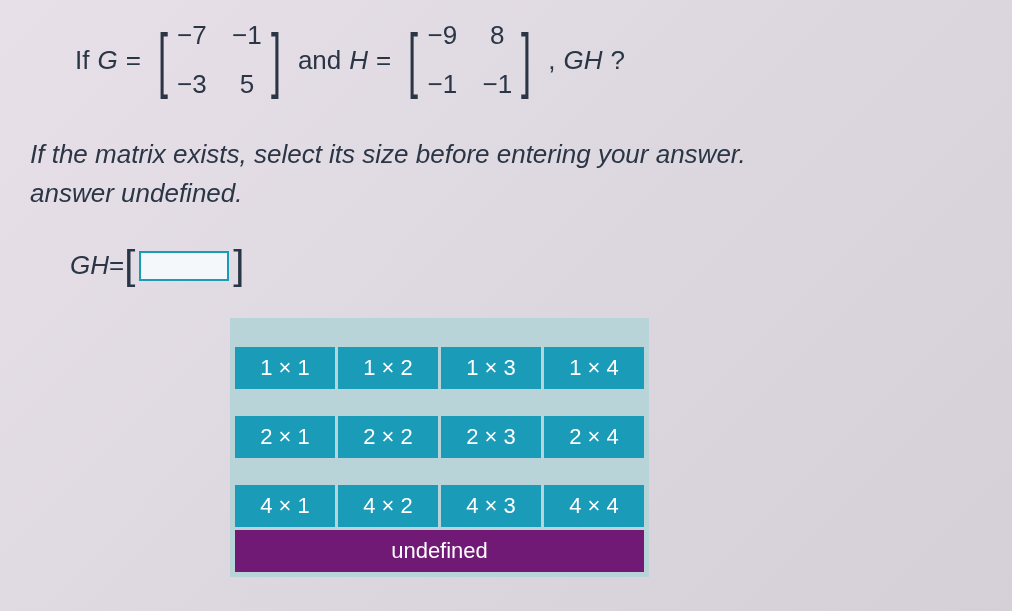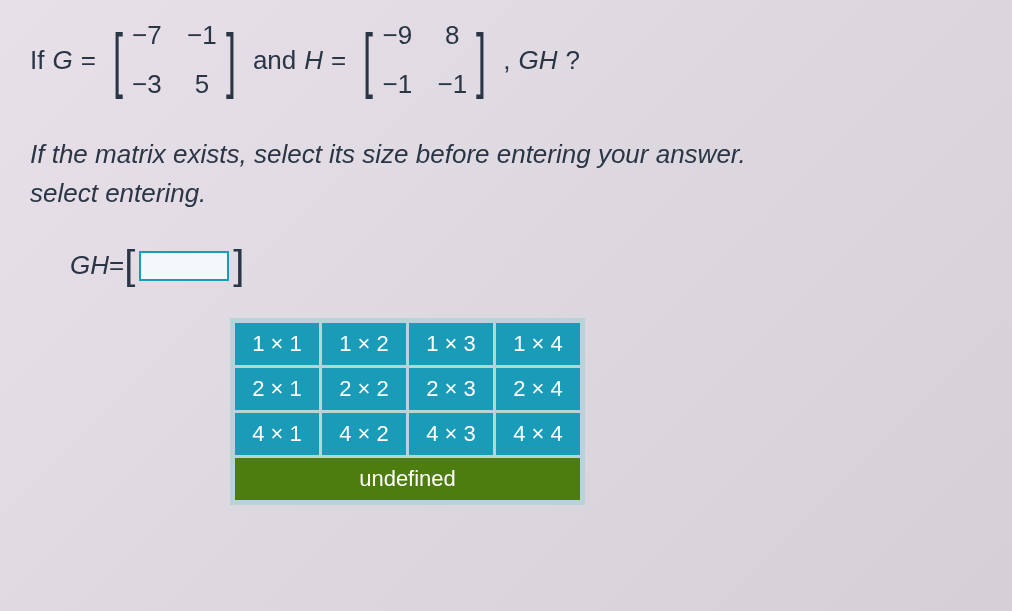--- a/index.html
+++ b/index.html
@@ -17,20 +17,21 @@
       position: relative;
       overflow: hidden;
     }
     .question-line {
       display: flex;
       align-items: center;
       font-size: 26px;
       color: #2a3545;
       margin-bottom: 35px;
       gap: 8px;
+      margin-left: 45px;
     }
     .matrix {
       display: inline-flex;
       align-items: center;
       margin: 0 4px;
     }
     .bracket {
       font-size: 72px;
       font-weight: normal;
       color: #2a3545;
@@ -85,27 +86,28 @@
       border-spacing: 3px;
       background: #b8d4d8;
       padding: 2px;
     }
     .size-btn {
       background: #1a9bb8;
       color: white;
       font-size: 22px;
       text-align: center;
       padding: 8px 0;
-      width: 84px;
+      width: 100px;
       cursor: pointer;
       border: none;
       font-family: Arial, sans-serif;
+      margin-top: 24px;
     }
     .undefined-btn {
-      background: #4d7c0f;
+      background: #701a75;
       color: white;
       font-size: 22px;
       text-align: center;
       padding: 8px 0;
       cursor: pointer;
       border: none;
       font-family: Arial, sans-serif;
       width: 100%;
     }
     .undefined-cell {
@@ -145,21 +147,21 @@
     </span>
     <span class="bracket">]</span>
   </span>
   <span>,</span>
   <span class="italic">GH</span>
   <span>?</span>
 </div>
 
 <div class="instruction">
   <div>If the matrix exists, select its size before entering your answer.</div>
-  <div>select entering.</div>
+  <div>answer undefined.</div>
 </div>
 
 <div class="answer-line">
   <span>GH</span>
   <span style="font-style:normal;"> = </span>
   <span class="answer-bracket">[</span>
   <span class="input-box"></span>
   <span class="answer-bracket">]</span>
 </div>
 

